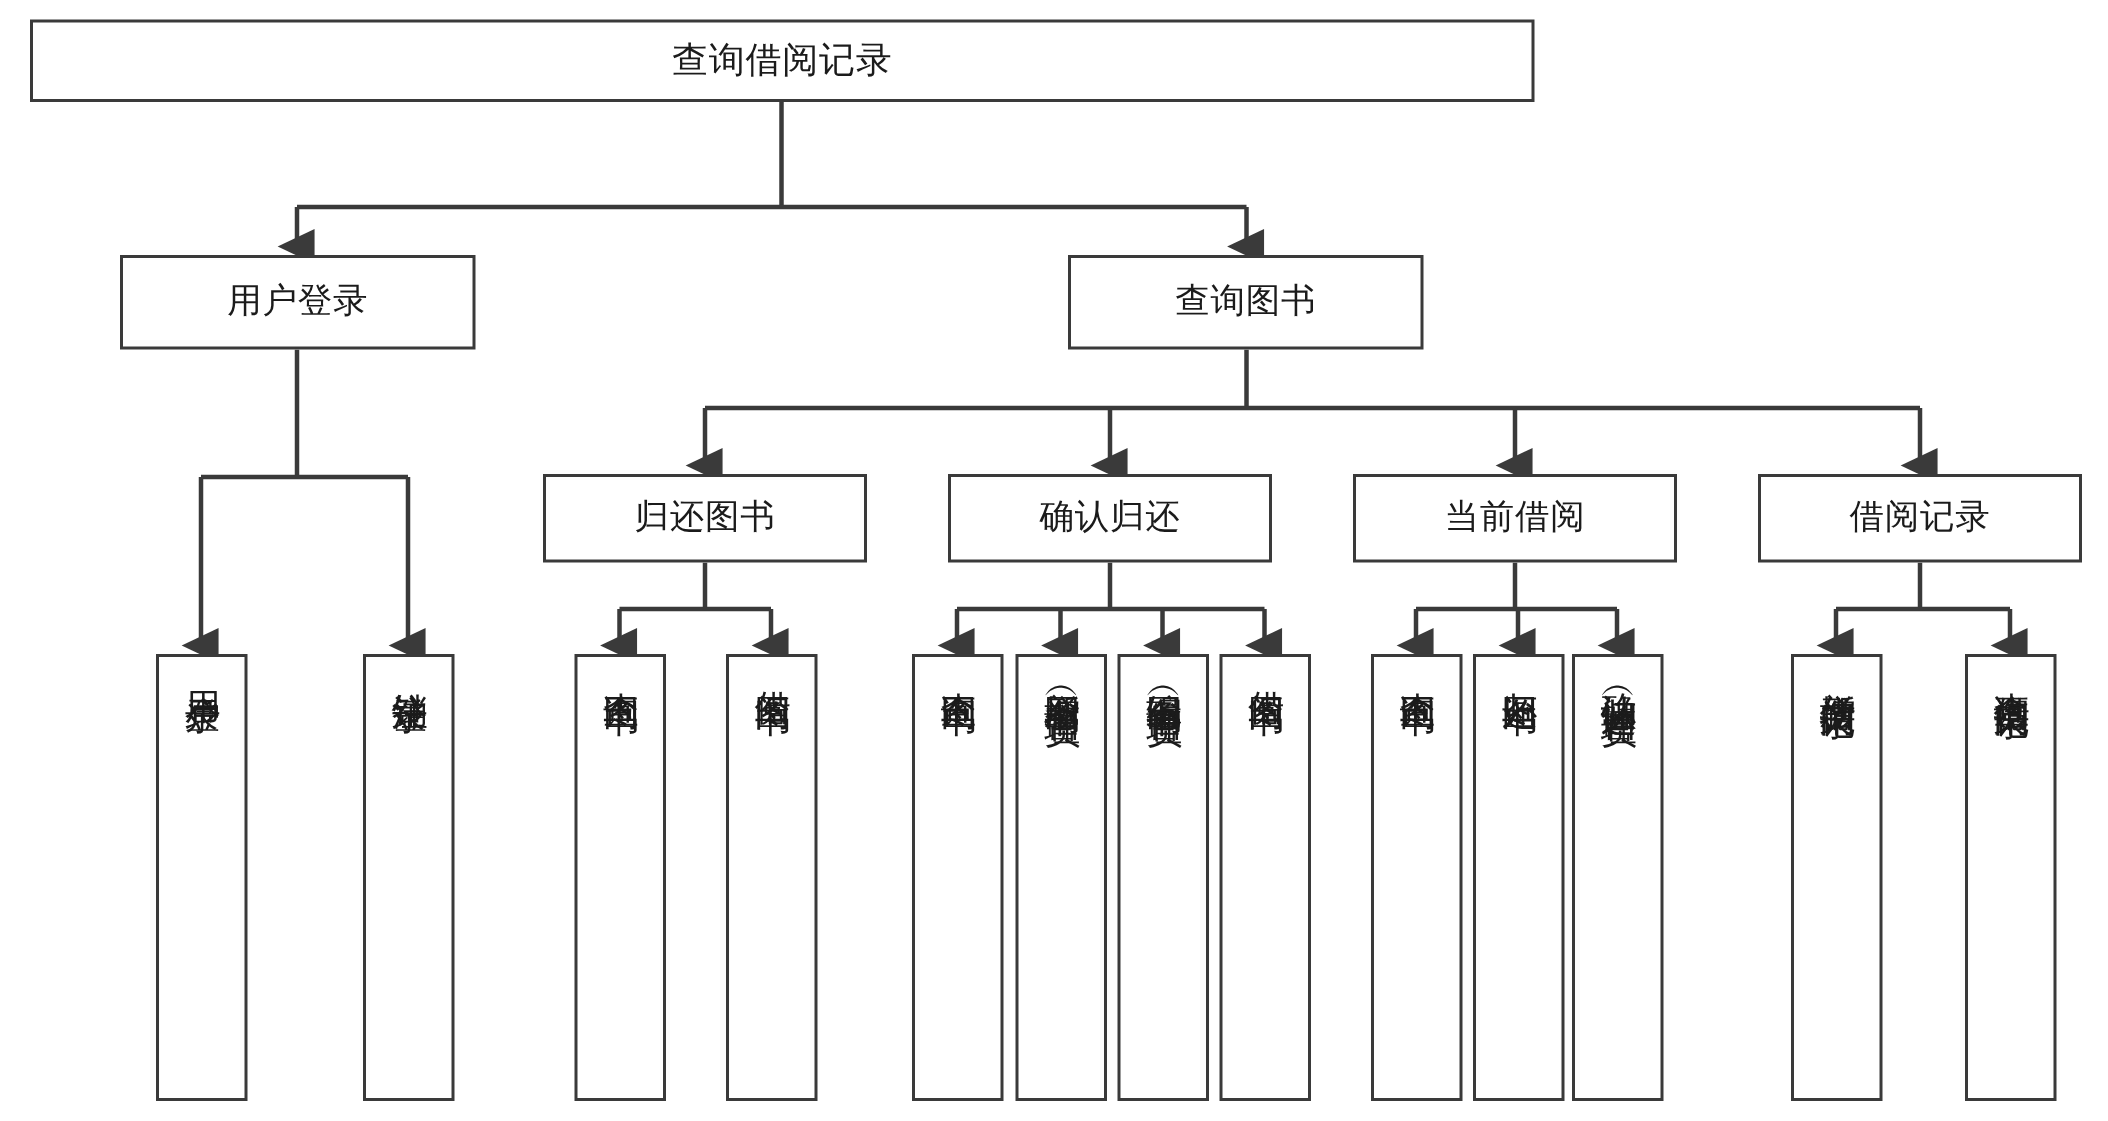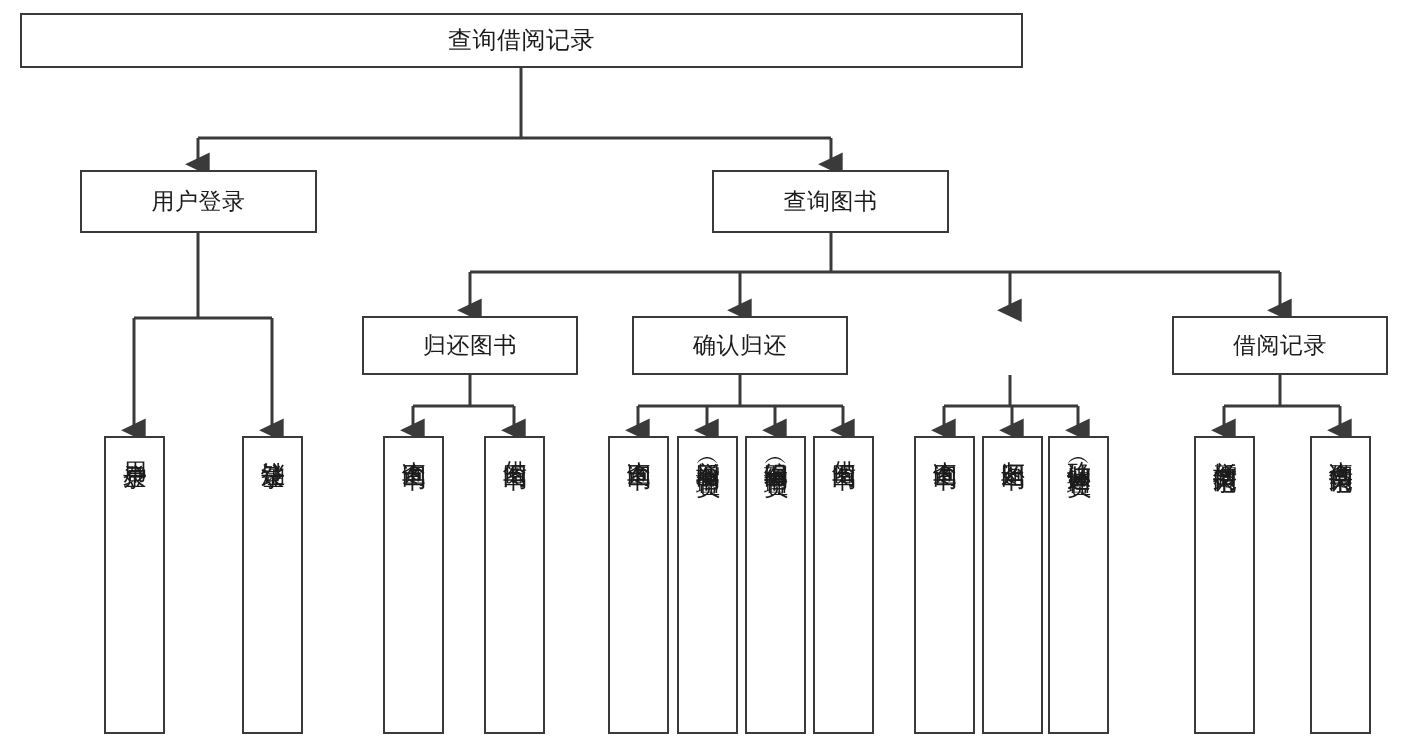--- a/index.html
+++ b/index.html
@@ -143,20 +143,23 @@
   <div class="node horiz" style="left:712px; top:170px; width:237px; height:63px;">
     <span class="node-label">查询图书</span>
   </div>
 
   <div class="node horiz" style="left:362px; top:316px; width:216px; height:59px;">
     <span class="node-label">归还图书</span>
   </div>
   <div class="node horiz" style="left:632px; top:316px; width:216px; height:59px;">
     <span class="node-label">确认归还</span>
   </div>
+  <div class="node horiz" style="left:902px; top:316px; width:216px; height:59px;">
+    <span class="node-label">当前借阅</span>
+  </div>
   <div class="node horiz" style="left:1172px; top:316px; width:216px; height:59px;">
     <span class="node-label">借阅记录</span>
   </div>
 
   <div class="node vert" style="left:104px; top:436px; width:61px; height:298px;">
     <span class="node-label">用户登录</span>
   </div>
   <div class="node vert" style="left:242px; top:436px; width:61px; height:298px;">
     <span class="node-label">注销登录</span>
   </div>

